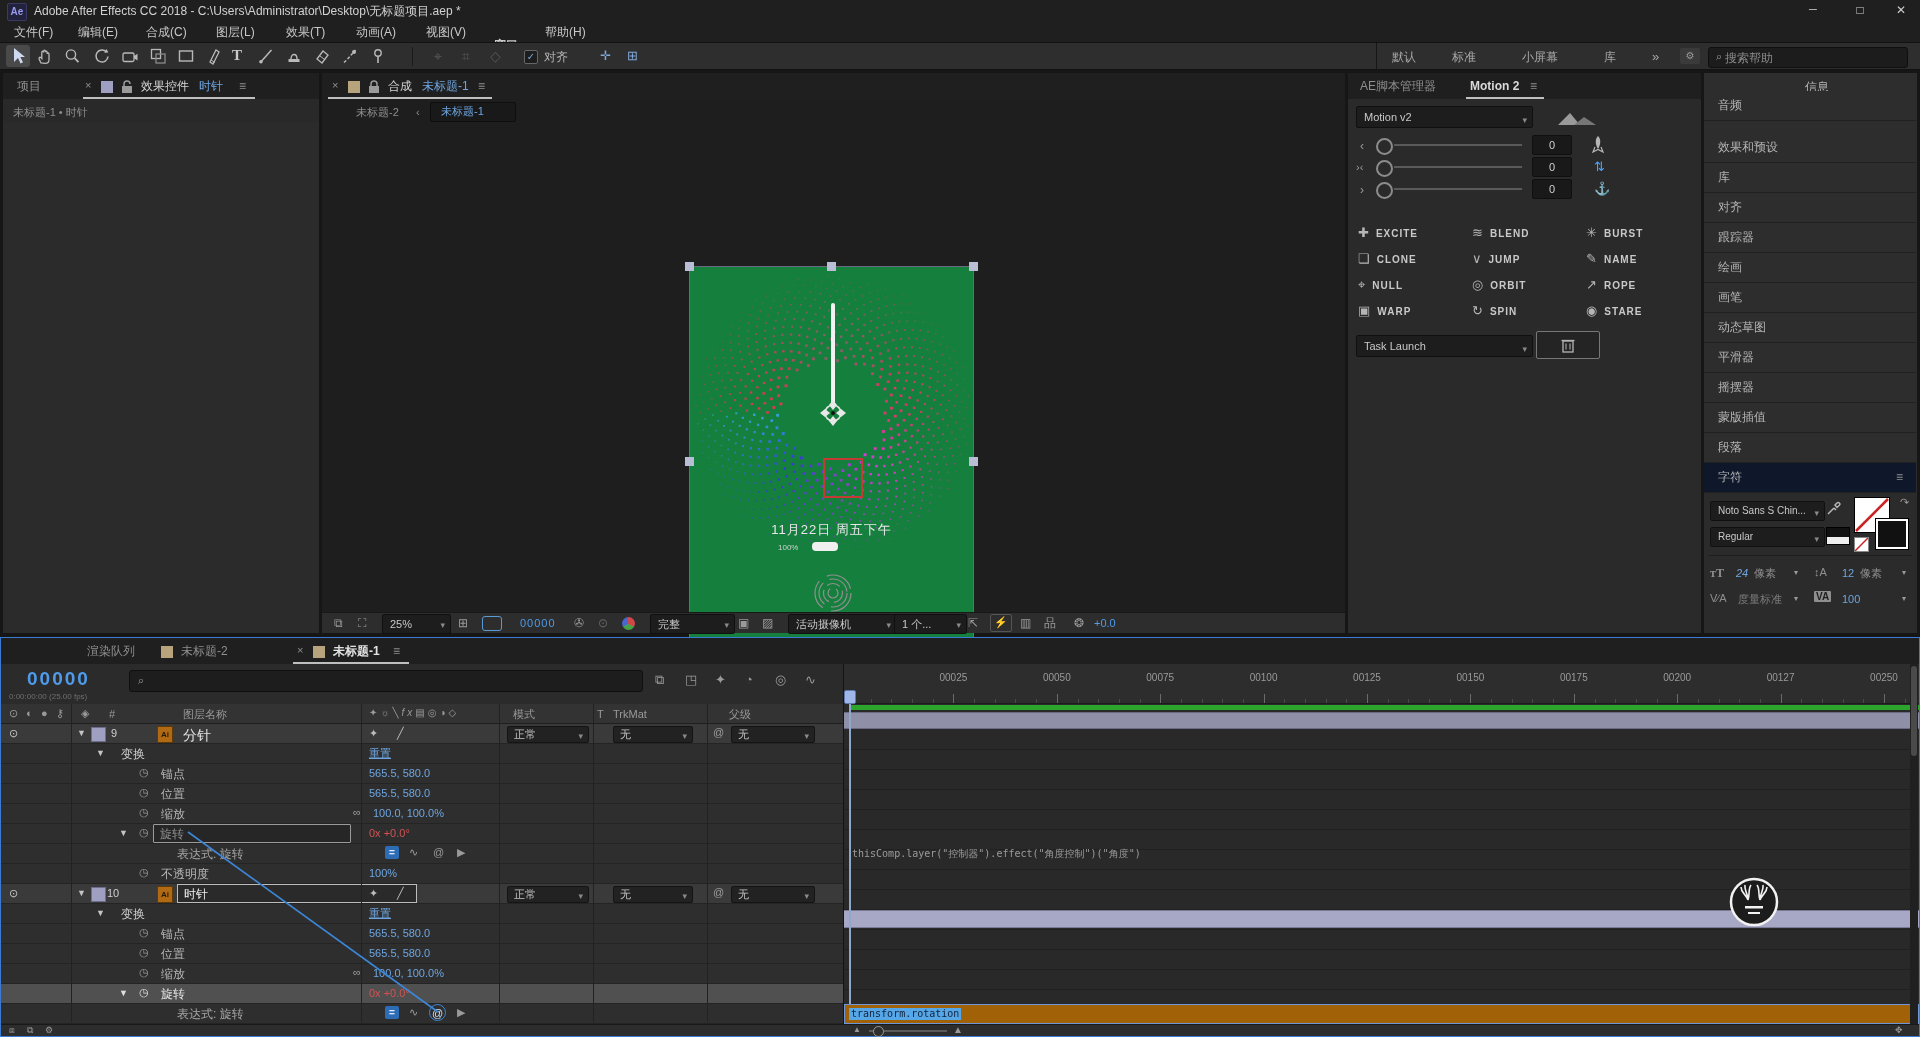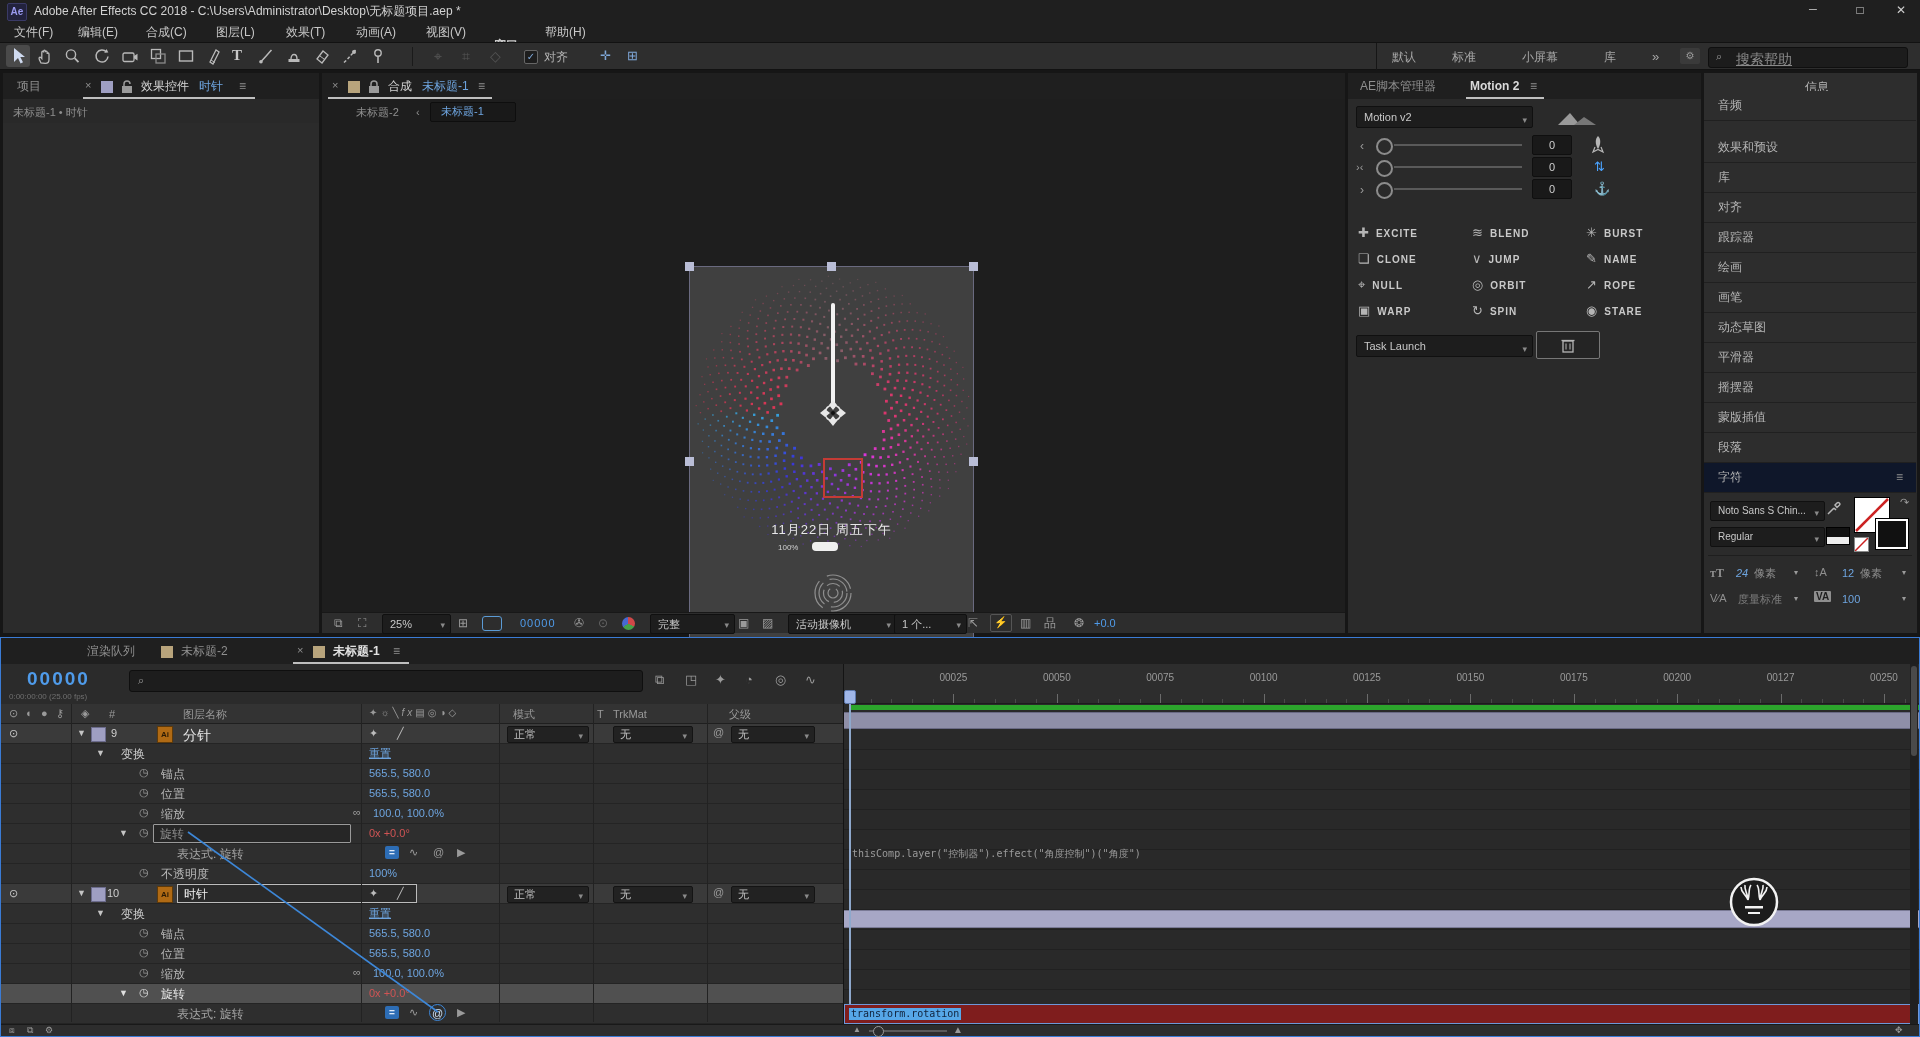--- a/index.html
+++ b/index.html
@@ -143,21 +143,21 @@
 
     <div class="abs" style="left:1376px;top:0;width:1px;height:28px;background:#161616;"></div>
     <div class="t" style="left:1392px;top:7px;font-size:12px;color:#a8a8a8;">默认</div>
     <div class="t" style="left:1452px;top:7px;font-size:12px;color:#a8a8a8;">标准</div>
     <div class="t" style="left:1522px;top:7px;font-size:12px;color:#a8a8a8;">小屏幕</div>
     <div class="t" style="left:1604px;top:7px;font-size:12px;color:#a8a8a8;">库</div>
     <div class="t" style="left:1652px;top:6px;font-size:13px;color:#a8a8a8;">»</div>
     <div class="abs" style="left:1680px;top:5px;width:20px;height:16px;background:#3a3a3a;border-radius:2px;color:#9a9a9a;font-size:10px;text-align:center;line-height:16px;">⚙</div>
     <div class="abs" style="left:1708px;top:4px;width:198px;height:19px;background:#1c1c1c;border:1px solid #0f0f0f;border-radius:3px;">
       <span class="ic" style="left:7px;top:3px;font-size:11px;">⌕</span>
-      <span class="t" style="left:27px;top:3px;font-size:14px;color:#8a8a8a;text-decoration:underline;">搜索帮助</span>
+      <span class="t" style="left:16px;top:3px;font-size:12px;color:#8a8a8a;">搜索帮助</span>
     </div>
   </div>
 
   <div class="panel" style="left:3px;top:73px;width:316px;height:560px;background:#292929;">
     <div class="tabbar">
       <span class="t dim" style="left:14px;top:6px;font-size:12px;">项目</span>
       <span class="t dim" style="left:82px;top:6px;font-size:11px;">×</span>
       <span class="abs" style="left:98px;top:8px;width:12px;height:12px;background:#9f9fc2;"></span>
       <svg class="abs" style="left:118px;top:7px;" width="12" height="14">
           <rect x="1" y="6" width="10" height="7" fill="#9a9a9a"></rect>
@@ -186,21 +186,21 @@
       <div class="tab-active-underline" style="left:6px;top:24px;width:164px;"></div>
     </div>
     <div class="t dim" style="left:34px;top:33px;font-size:11px;">未标题-2</div>
     <div class="t dim" style="left:94px;top:33px;font-size:11px;">‹</div>
     <div class="abs" style="left:108px;top:29px;width:84px;height:18px;background:#191919;border:1px solid #0e0e0e;border-radius:2px;">
       <span class="t" style="left:10px;top:2px;font-size:11px;color:#6ea5e0;">未标题-1</span>
     </div>
 
     <div class="abs" style="left:0;top:49px;width:1023px;height:490px;background:#1e1e1e;">
 
-      <div class="abs" style="left:368px;top:145px;width:283px;height:388px;background:#404040;outline:1px solid #6a6a80;">
+      <div class="abs" style="left:368px;top:145px;width:283px;height:388px;background:#15803d;outline:1px solid #6a6a80;">
         <svg id="dots-svg" class="abs" style="left:0;top:0;" width="283" height="388">
             <rect x="193.6" y="144.6" width="2.9" height="2.9" fill="hsl(340,75%,55%)" fill-opacity="0.95"></rect>
             <rect x="103.1" y="179.8" width="2.9" height="2.9" fill="hsl(233,75%,55%)" fill-opacity="0.95"></rect>
             <rect x="146.1" y="92.3" width="2.9" height="2.9" fill="hsl(344,19%,46%)" fill-opacity="0.95"></rect>
             <rect x="173.6" y="186.3" width="2.9" height="2.9" fill="hsl(299,75%,55%)" fill-opacity="0.95"></rect>
             <rect x="89.5" y="135.4" width="2.9" height="2.9" fill="hsl(348,75%,55%)" fill-opacity="0.95"></rect>
             <rect x="186.3" y="116.1" width="2.9" height="2.9" fill="hsl(342,61%,53%)" fill-opacity="0.95"></rect>
             <rect x="127.7" y="196.0" width="2.9" height="2.9" fill="hsl(258,75%,55%)" fill-opacity="0.95"></rect>
             <rect x="116.9" y="97.1" width="2.9" height="2.9" fill="hsl(346,37%,49%)" fill-opacity="0.95"></rect>
             <rect x="192.0" y="163.0" width="2.9" height="2.9" fill="hsl(325,75%,55%)" fill-opacity="0.95"></rect>
@@ -1247,21 +1247,21 @@
       <svg class="abs" style="left:884px;top:212px;" width="52" height="52">
         <circle cx="26" cy="26" r="23" fill="#1c1c1c" stroke="#f2f2f2" stroke-width="2.5"></circle>
         <g stroke="#f2f2f2" stroke-width="1.6" fill="none">
           <path d="M20 24 C18 18 13 17 13 11 M20 24 C20 17 16 15 17 9 M20 24 C22 18 20 13 23 9"></path>
           <path d="M32 24 C34 18 39 17 39 11 M32 24 C32 17 36 15 35 9 M32 24 C30 18 32 13 29 9"></path>
         </g>
         <rect x="17" y="30" width="18" height="2.5" fill="#f2f2f2"></rect>
         <rect x="20" y="36" width="12" height="2" fill="#f2f2f2"></rect>
       </svg>
 
-      <div class="abs" style="left:0;top:340px;width:1075px;height:20px;background:#7f1d1d;border:1px solid #6f97d8;box-sizing:border-box;">
+      <div class="abs" style="left:0;top:340px;width:1075px;height:20px;background:#a16207;border:1px solid #6f97d8;box-sizing:border-box;">
         <span class="t" style="left:4px;top:3px;font-size:10px;font-family:'DejaVu Sans Mono',monospace;background:#56a7e8;color:#10213a;padding:0 2px;">transform.rotation</span>
       </div>
 
       <div class="abs" style="left:5px;top:40px;width:2px;height:300px;background:#8ea8cc;"></div>
       <div class="abs" style="left:0;top:26px;width:12px;height:14px;background:#9fb6e8;border:1px solid #5e79ad;border-radius:2px;box-sizing:border-box;"></div>
 
       <div class="abs" style="left:1066px;top:0;width:8px;height:360px;background:#202020;">
         <div class="abs" style="left:1px;top:2px;width:6px;height:90px;background:#4a4a4a;border-radius:3px;"></div>
       </div>
     </div>

